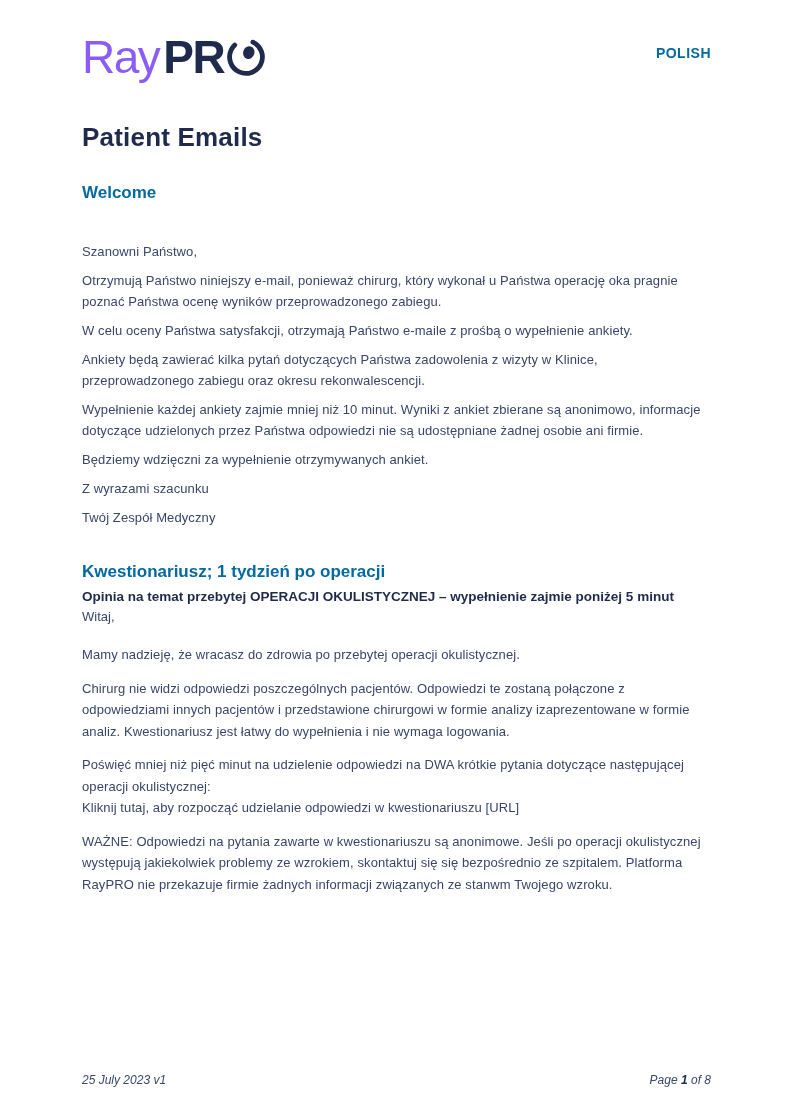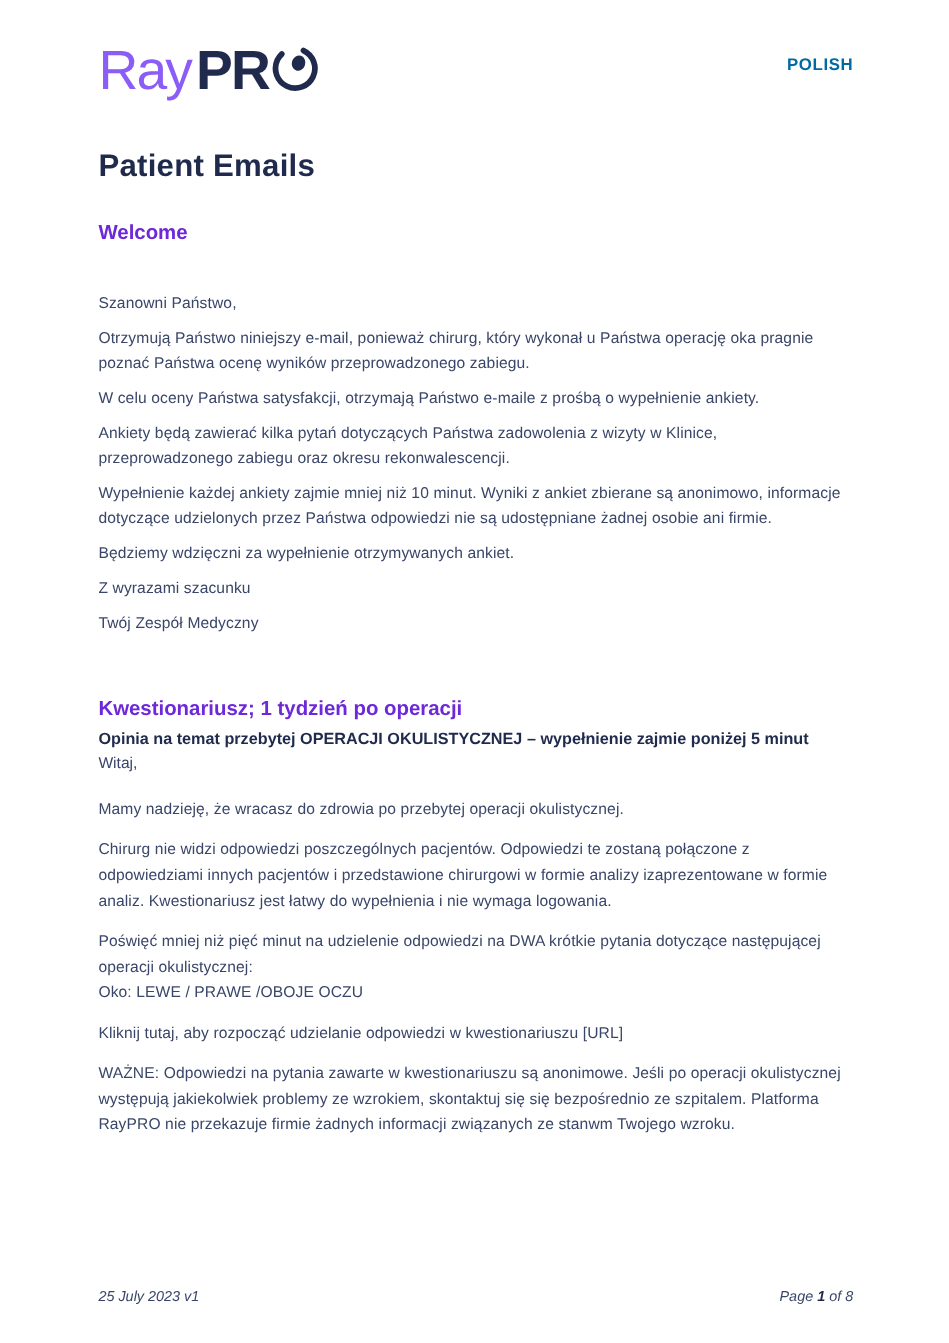--- a/index.html
+++ b/index.html
@@ -51,24 +51,24 @@
   .doc-title {
     margin-top: 42px;
     font-size: 26px;
     font-weight: 700;
     letter-spacing: 0.2px;
     color: #1f2a4c;
   }
   .section-heading {
     font-size: 17px;
     font-weight: 700;
-    color: #6d28d9;
+    color: #0369a1;
   }
   .welcome-heading { margin-top: 30px; }
-  .q-heading { margin-top: 52px; }
+  .q-heading { margin-top: 34px; }
 
   .welcome-body { margin-top: 38px; }
   .para {
     font-size: 13px;
     line-height: 21px;
     letter-spacing: 0.1px;
     color: #3a4669;
     max-width: 632px;
     margin-bottom: 8px;
   }
@@ -140,21 +140,20 @@
     </div>
 
     <h2 class="section-heading q-heading">Kwestionariusz; 1 tydzień po operacji</h2>
     <div class="subject-line">Opinia na temat przebytej OPERACJI OKULISTYCZNEJ – wypełnienie zajmie poniżej 5 minut</div>
     <div class="salutation">Witaj,</div>
 
     <div class="q-body">
       <p class="para">Mamy nadzieję, że wracasz do zdrowia po przebytej operacji okulistycznej.</p>
       <p class="para">Chirurg nie widzi odpowiedzi poszczególnych pacjentów. Odpowiedzi te zostaną połączone z odpowiedziami innych pacjentów i przedstawione chirurgowi w formie analizy izaprezentowane w formie analiz. Kwestionariusz jest łatwy do wypełnienia i nie wymaga logowania.</p>
       <p class="para tight">Poświęć mniej niż pięć minut na udzielenie odpowiedzi na DWA krótkie pytania dotyczące następującej operacji okulistycznej:</p>
-      <p class="para">Oko: LEWE / PRAWE /OBOJE OCZU</p>
       <p class="para">Kliknij tutaj, aby rozpocząć udzielanie odpowiedzi w kwestionariuszu [URL]</p>
       <p class="para">WAŻNE: Odpowiedzi na pytania zawarte w kwestionariuszu są anonimowe. Jeśli po operacji okulistycznej występują jakiekolwiek problemy ze wzrokiem, skontaktuj się się bezpośrednio ze szpitalem. Platforma RayPRO nie przekazuje firmie żadnych informacji związanych ze stanwm Twojego wzroku.</p>
     </div>
 
   </div>
 
   <div class="footer">
     <div class="version-date">25 July 2023 v1</div>
     <div class="page-indicator"><span>Page </span><b>1</b><span> of 8</span></div>
   </div>

